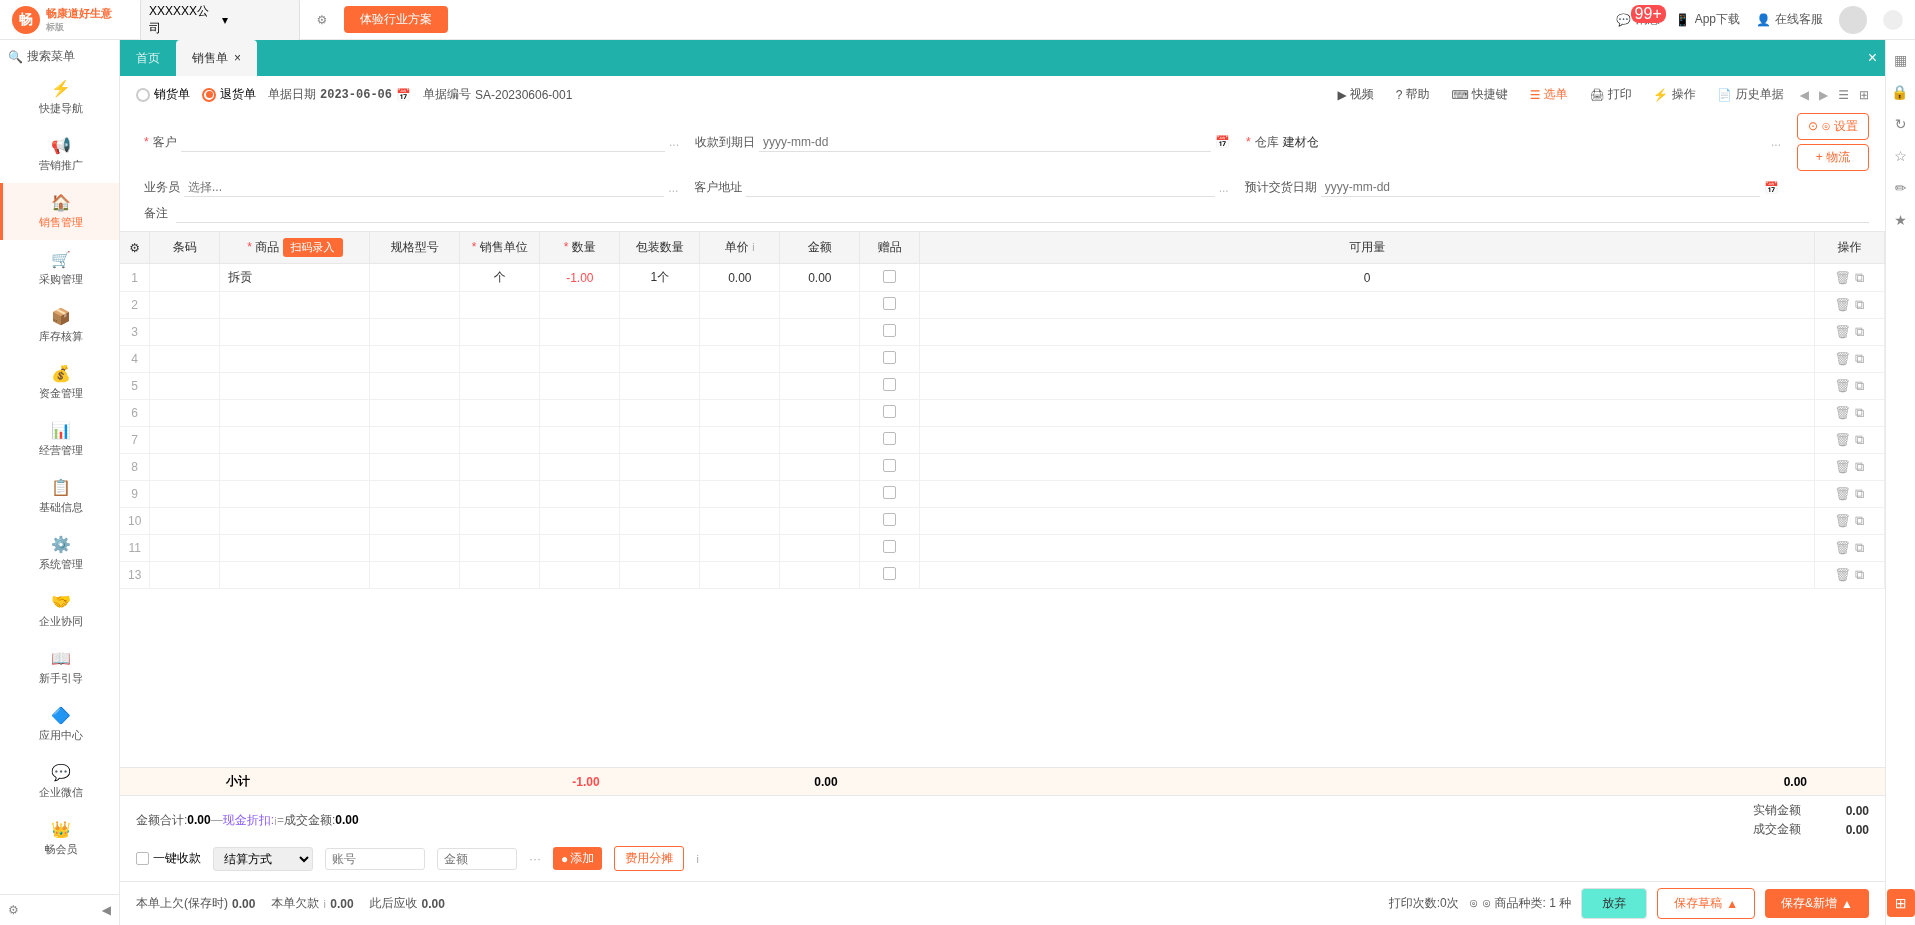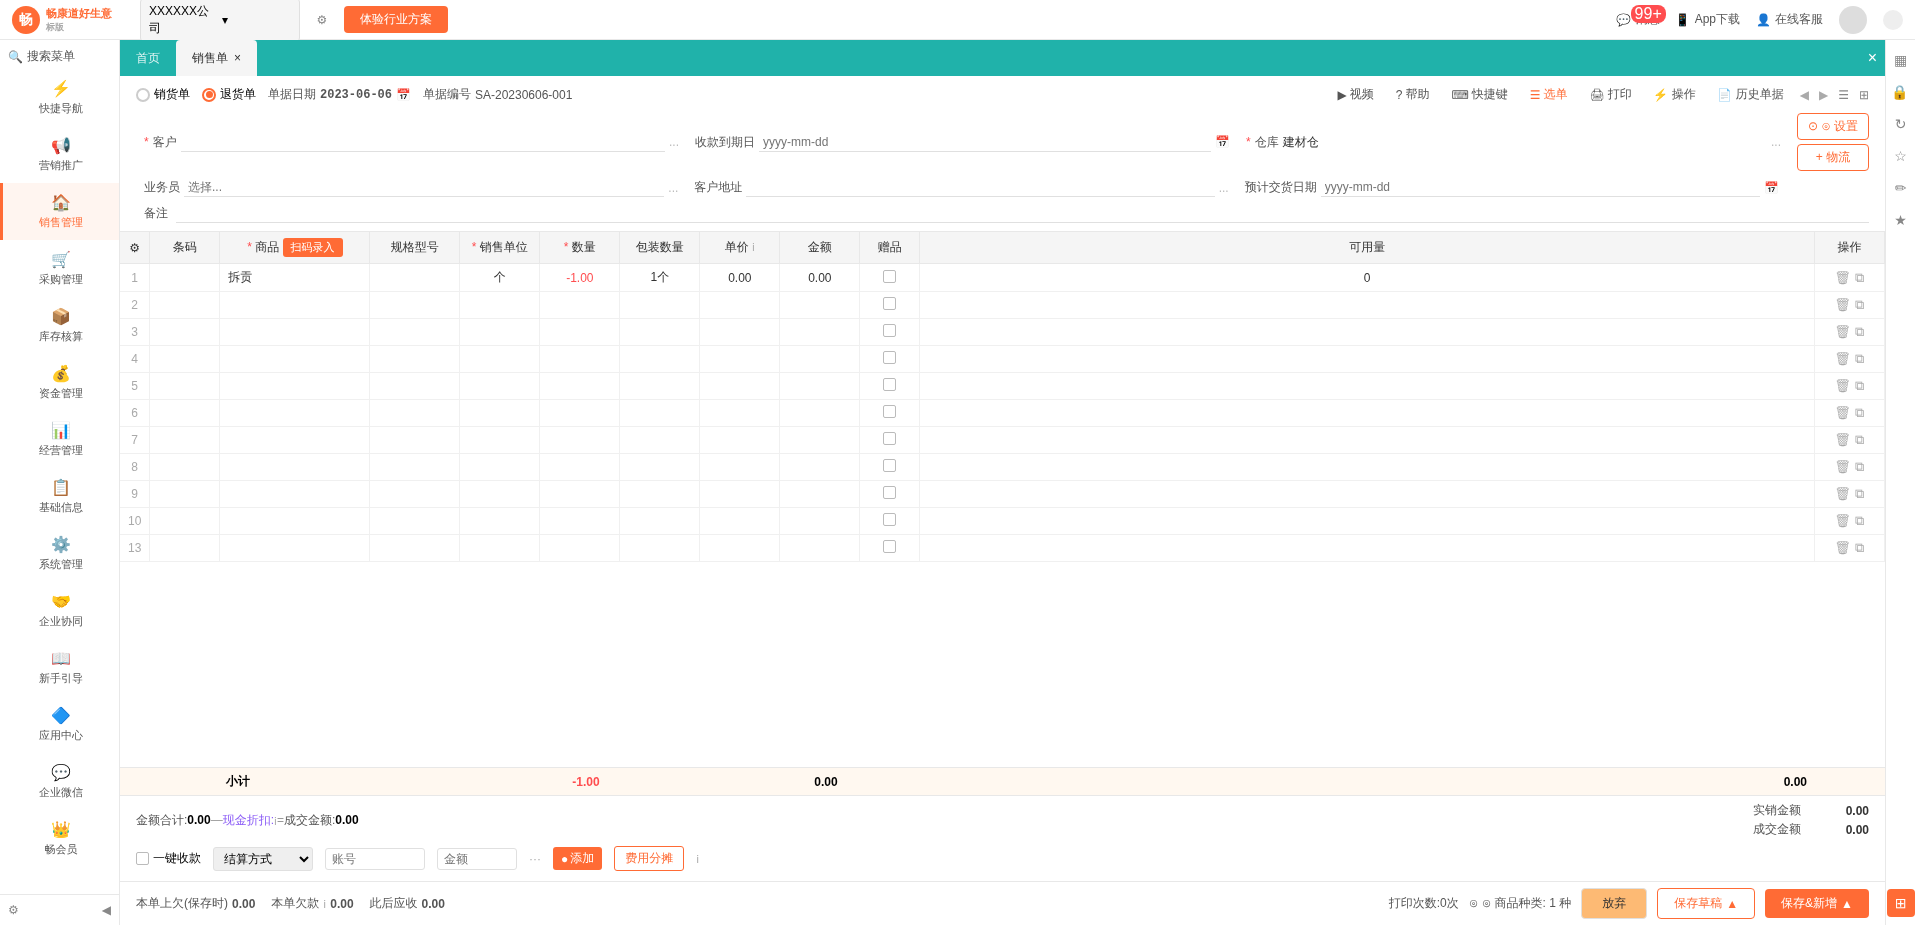--- a/index.html
+++ b/index.html
@@ -343,21 +343,21 @@
     }
     .status-item { display: flex; align-items: center; gap: 4px; color: #555; }
     .status-actions {
       margin-left: auto;
       display: flex;
       align-items: center;
       gap: 10px;
     }
     .btn-discard {
       border: 1px solid #e0e0e0;
-      background: #fdba74;
+      background: #5eead4;
       border-radius: 4px;
       padding: 6px 20px;
       cursor: pointer;
       color: #333;
     }
     .btn-save-draft {
       border: 1px solid #ff6b35;
       background: #fff;
       color: #ff6b35;
       border-radius: 4px;
@@ -905,20 +905,39 @@
     <td><span class="cb" style="display:inline-block;"></span></td>
     <td></td>
     <td>
       <div class="action-icons">
         <span class="action-icon">🗑</span>
         <span class="action-icon">⧉</span>
       </div>
     </td>
   </tr>
                   <tr>
+    <td style="color:#aaa;">11</td>
+    <td></td>
+    <td style="text-align:left;"></td>
+    <td></td>
+    <td></td>
+    <td class=""></td>
+    <td></td>
+    <td></td>
+    <td></td>
+    <td><span class="cb" style="display:inline-block;"></span></td>
+    <td></td>
+    <td>
+      <div class="action-icons">
+        <span class="action-icon">🗑</span>
+        <span class="action-icon">⧉</span>
+      </div>
+    </td>
+  </tr>
+                  <tr>
     <td style="color:#aaa;">13</td>
     <td></td>
     <td style="text-align:left;"></td>
     <td></td>
     <td></td>
     <td class=""></td>
     <td></td>
     <td></td>
     <td></td>
     <td><span class="cb" style="display:inline-block;"></span></td>

